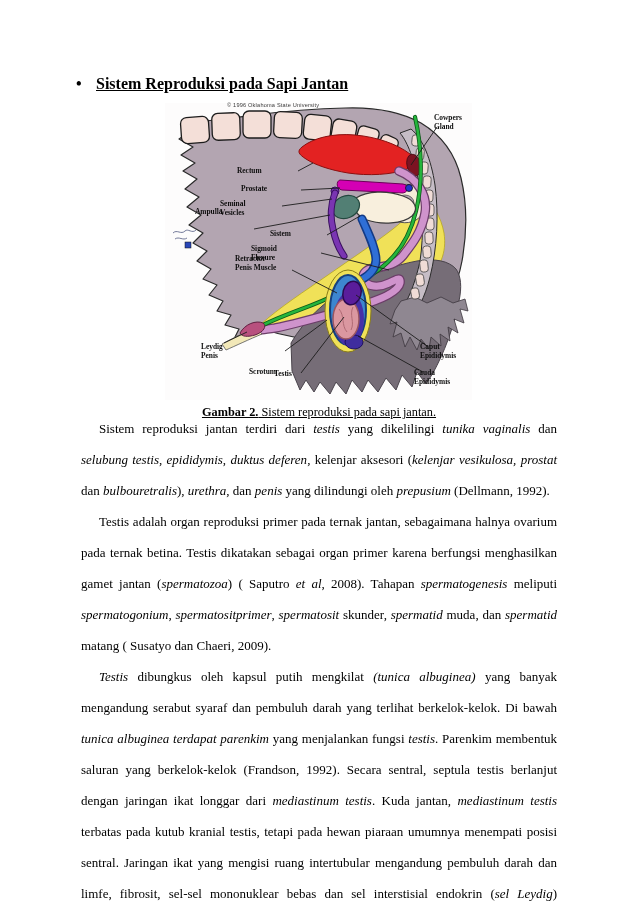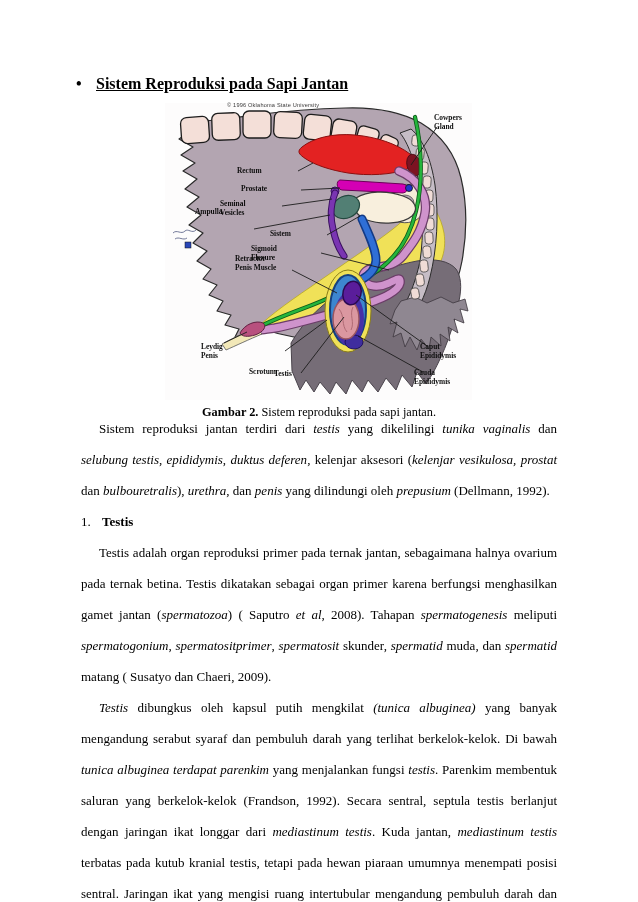--- a/index.html
+++ b/index.html
@@ -9,21 +9,21 @@
   }
   .heading{position:absolute;left:76px;top:75px;font-weight:bold;font-size:16px;white-space:nowrap;text-decoration:underline;}
   .heading .bullet{display:inline-block;width:20px;font-weight:bold;}
   .figure{position:absolute;left:165px;top:103px;width:307px;height:297px;background:#fdfcfc;}
   .figure svg{position:absolute;left:0;top:0;}
   .fig-copyright{position:absolute;left:62px;top:-1px;font-family:"Liberation Sans",sans-serif;
     font-size:5.6px;color:#3a3a3a;letter-spacing:.2px;}
   .fig-label{position:absolute;font-family:Liberation Serif, serif;font-weight:700;
     font-size:7.4px;line-height:8.6px;color:#0d0d0d;white-space:pre-line;}
   .ra{text-align:left;}
-  .caption{position:absolute;left:0;top:405px;width:638px;text-align:center;font-size:12.3px;}
+  .caption{position:absolute;left:0;top:405px;width:638px;text-align:center;font-size:12.3px;text-decoration:underline;}
   .bodytext{position:absolute;left:81px;top:413px;width:476px;font-size:13px;
     line-height:31px;text-align:justify;}
   .para{margin:0;text-indent:18px;}
   .section{margin:0;text-indent:0;}
   .secnum{display:inline-block;width:21px;}
   .sectitle{font-weight:bold;}
   .it{font-style:italic;}
   .bd{font-weight:bold;}
 </style>
 </head>
@@ -163,16 +163,15 @@
   <div class="fig-label" style="left:255px;top:240px;">Caput
 Epididymis</div>
   <div class="fig-label" style="left:249px;top:266px;">Cauda
 Epididymis</div>
 </div>
 
 <div class="caption"><span class="bd">Gambar 2.</span><span> Sistem reproduksi pada sapi jantan.</span></div>
 
 <div class="bodytext">
   <p class="para"><span>Sistem reproduksi jantan terdiri dari </span><span class="it">testis</span><span> yang dikelilingi </span><span class="it">tunika vaginalis</span><span> dan </span><span class="it">selubung testis</span><span>, </span><span class="it">epididymis</span><span>, </span><span class="it">duktus deferen</span><span>, kelenjar aksesori (</span><span class="it">kelenjar vesikulosa, prostat</span><span> dan </span><span class="it">bulbouretralis</span><span>), </span><span class="it">urethra</span><span>, dan </span><span class="it">penis</span><span> yang dilindungi oleh </span><span class="it">prepusium</span><span> (Dellmann, 1992).</span></p>
-  <p class="para section"><span class="secnum">1.</span><span class="sectitle">Testis</span></p>
   <p class="para"><span>Testis adalah organ reproduksi primer pada ternak jantan, sebagaimana halnya ovarium pada ternak betina. Testis dikatakan sebagai organ primer karena berfungsi menghasilkan gamet jantan (</span><span class="it">spermatozoa</span><span>) ( Saputro </span><span class="it">et al</span><span>, 2008). Tahapan </span><span class="it">spermatogenesis</span><span> meliputi </span><span class="it">spermatogonium</span><span>, </span><span class="it">spermatositprimer</span><span>, </span><span class="it">spermatosit</span><span> skunder, </span><span class="it">spermatid</span><span> muda, dan </span><span class="it">spermatid</span><span> matang ( Susatyo dan Chaeri, 2009).</span></p>
   <p class="para"><span class="it">Testis</span><span> dibungkus oleh kapsul putih mengkilat </span><span class="it">(tunica albuginea)</span><span> yang banyak mengandung serabut syaraf dan pembuluh darah yang terlihat berkelok-kelok. Di bawah </span><span class="it">tunica albuginea terdapat parenkim</span><span> yang menjalankan fungsi </span><span class="it">testis</span><span>. Parenkim membentuk saluran yang berkelok-kelok (Frandson, 1992). Secara sentral, septula testis berlanjut dengan jaringan ikat longgar dari </span><span class="it">mediastinum testis</span><span>. Kuda jantan, </span><span class="it">mediastinum testis</span><span> terbatas pada kutub kranial testis, tetapi pada hewan piaraan umumnya menempati posisi sentral. Jaringan ikat yang mengisi ruang intertubular mengandung pembuluh darah dan limfe, fibrosit, sel-sel mononuklear bebas dan sel interstisial endokrin (</span><span class="it">sel Leydig</span><span>) (Dellman, 1992).</span></p>
 </div>
 
 </body></html>

